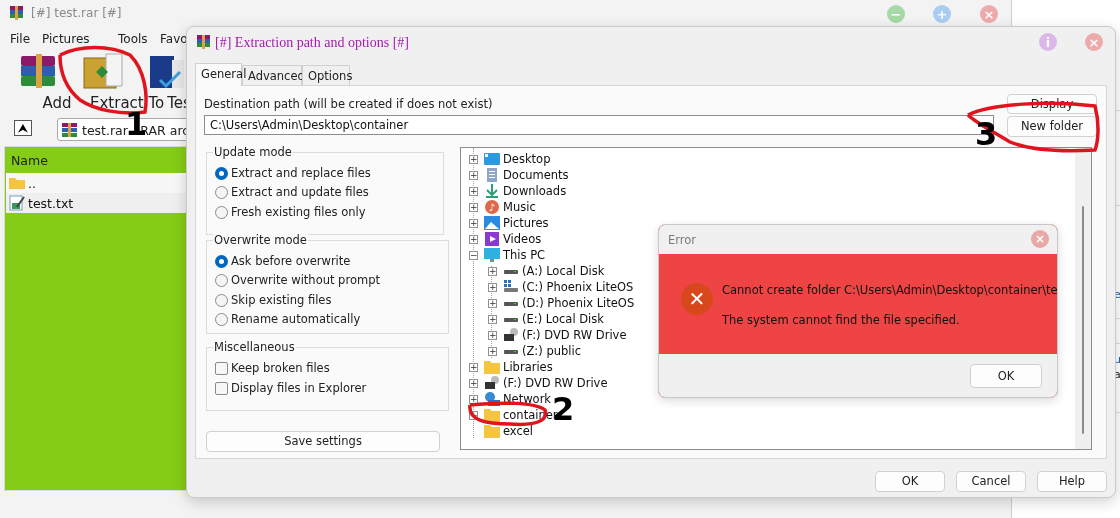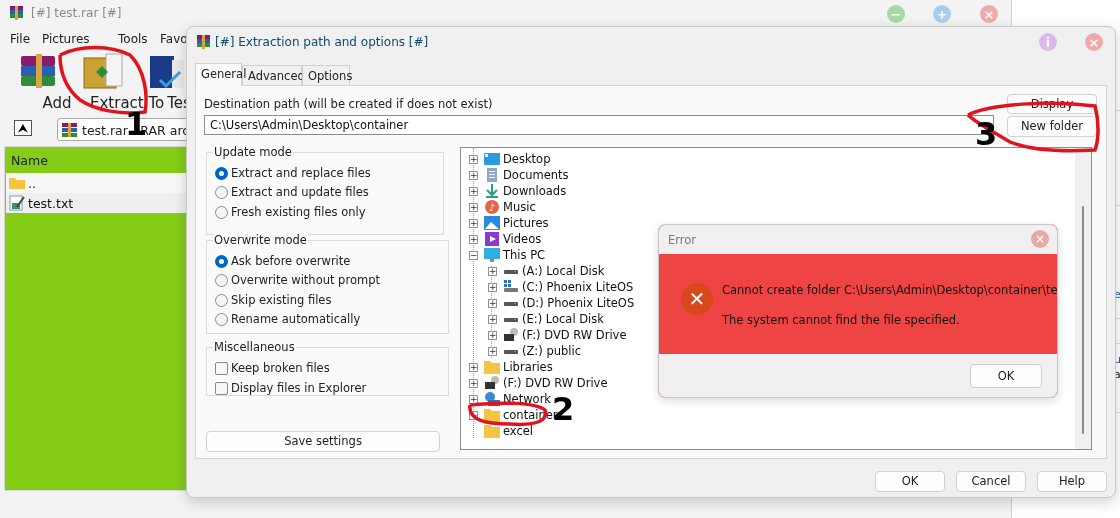--- a/index.html
+++ b/index.html
@@ -34,21 +34,21 @@
 
   .statusbar { position: absolute; left: 0; top: 494px; height: 22px; width: 1012px; background: #f3f3f3; border-top: 1px solid #dedede; }
   .statusbar .s1 { position: absolute; left: 48px; top: 4px; font-size: 11.5px; color: #222; }
   .statusbar .s2 { position: absolute; left: 532px; top: 4px; font-size: 11.5px; color: #222; }
   .statusbar .sep1 { position: absolute; left: 42px; top: 2px; width: 1px; height: 18px; background: #ccc; }
   .statusbar .sep2 { position: absolute; left: 527px; top: 2px; width: 1px; height: 18px; background: #ccc; }
 
   
   .dlg { position: absolute; left: 186px; top: 26px; width: 930px; height: 472px; background: #f0f0f0; border: 1px solid #c9c9c9; border-radius: 8px; box-shadow: 0 4px 14px rgba(0,0,0,0.18); }
   .dlg .dtitle-icon { position: absolute; left: 9px; top: 7px; width: 16px; height: 16px; }
-  .dlg .dtitle { position: absolute; left: 28px; top: 8px; font-size: 12px; color: #0c4a6e; }
+  .dlg .dtitle { position: absolute; left: 28px; top: 8px; font-size: 14px; color: #a21caf; font-family: Liberation Serif, serif; }
   .tabs { position: absolute; left: 8px; top: 38px; height: 20px; }
   .tab { position: absolute; top: 0; height: 20px; border: 1px solid #d0d0d0; border-bottom: none; background: #f0f0f0; font-size: 11.5px; padding: 3px 19px 0 5px; color: #222; }
   .tab.active { background: #fafafa; top: -2px; height: 23px; z-index: 2; }
   .tab-panel { position: absolute; left: 8px; top: 58px; width: 912px; height: 374px; background: #fafafa; border: 1px solid #d6d6d6; }
   .dest-label { position: absolute; left: 8px; top: 11px; font-size: 11.5px; color: #222; }
   .dest-input { position: absolute; left: 8px; top: 29px; width: 790px; height: 20px; background: #fff; border: 1px solid #8c8c8c; font-size: 11.5px; padding: 2px 5px; color: #111; }
   .btn { position: absolute; background: #fdfdfd; border: 1px solid #d1d1d1; border-radius: 4px; font-size: 11.5px; color: #222; text-align: center; }
   .group { position: absolute; border: 1px solid #dcdcdc; }
   .group .gtitle { position: absolute; left: 6px; top: -8px; background: #fafafa; padding: 0 1px; font-size: 11.5px; color: #222; }
   .opt { position: absolute; left: 8px; height: 16px; font-size: 11.5px; color: #222; white-space: nowrap; }
@@ -243,21 +243,21 @@
       <div class="opt" style="top:52px">
           <span class="radio"></span>
           <span class="lbl">Skip existing files</span>
         </div>
       <div class="opt" style="top:71px">
           <span class="radio"></span>
           <span class="lbl">Rename automatically</span>
         </div>
     </div>
 
-    <div class="group" style="left:10px;top:261px;width:243px;height:49px">
+    <div class="group" style="left:10px;top:261px;width:243px;height:64px">
       <span class="gtitle">Miscellaneous</span>
       <div class="opt" style="top:13px">
           <span class="check"></span>
           <span class="lbl">Keep broken files</span>
         </div>
       <div class="opt" style="top:33px">
           <span class="check"></span>
           <span class="lbl">Display files in Explorer</span>
         </div>
     </div>

